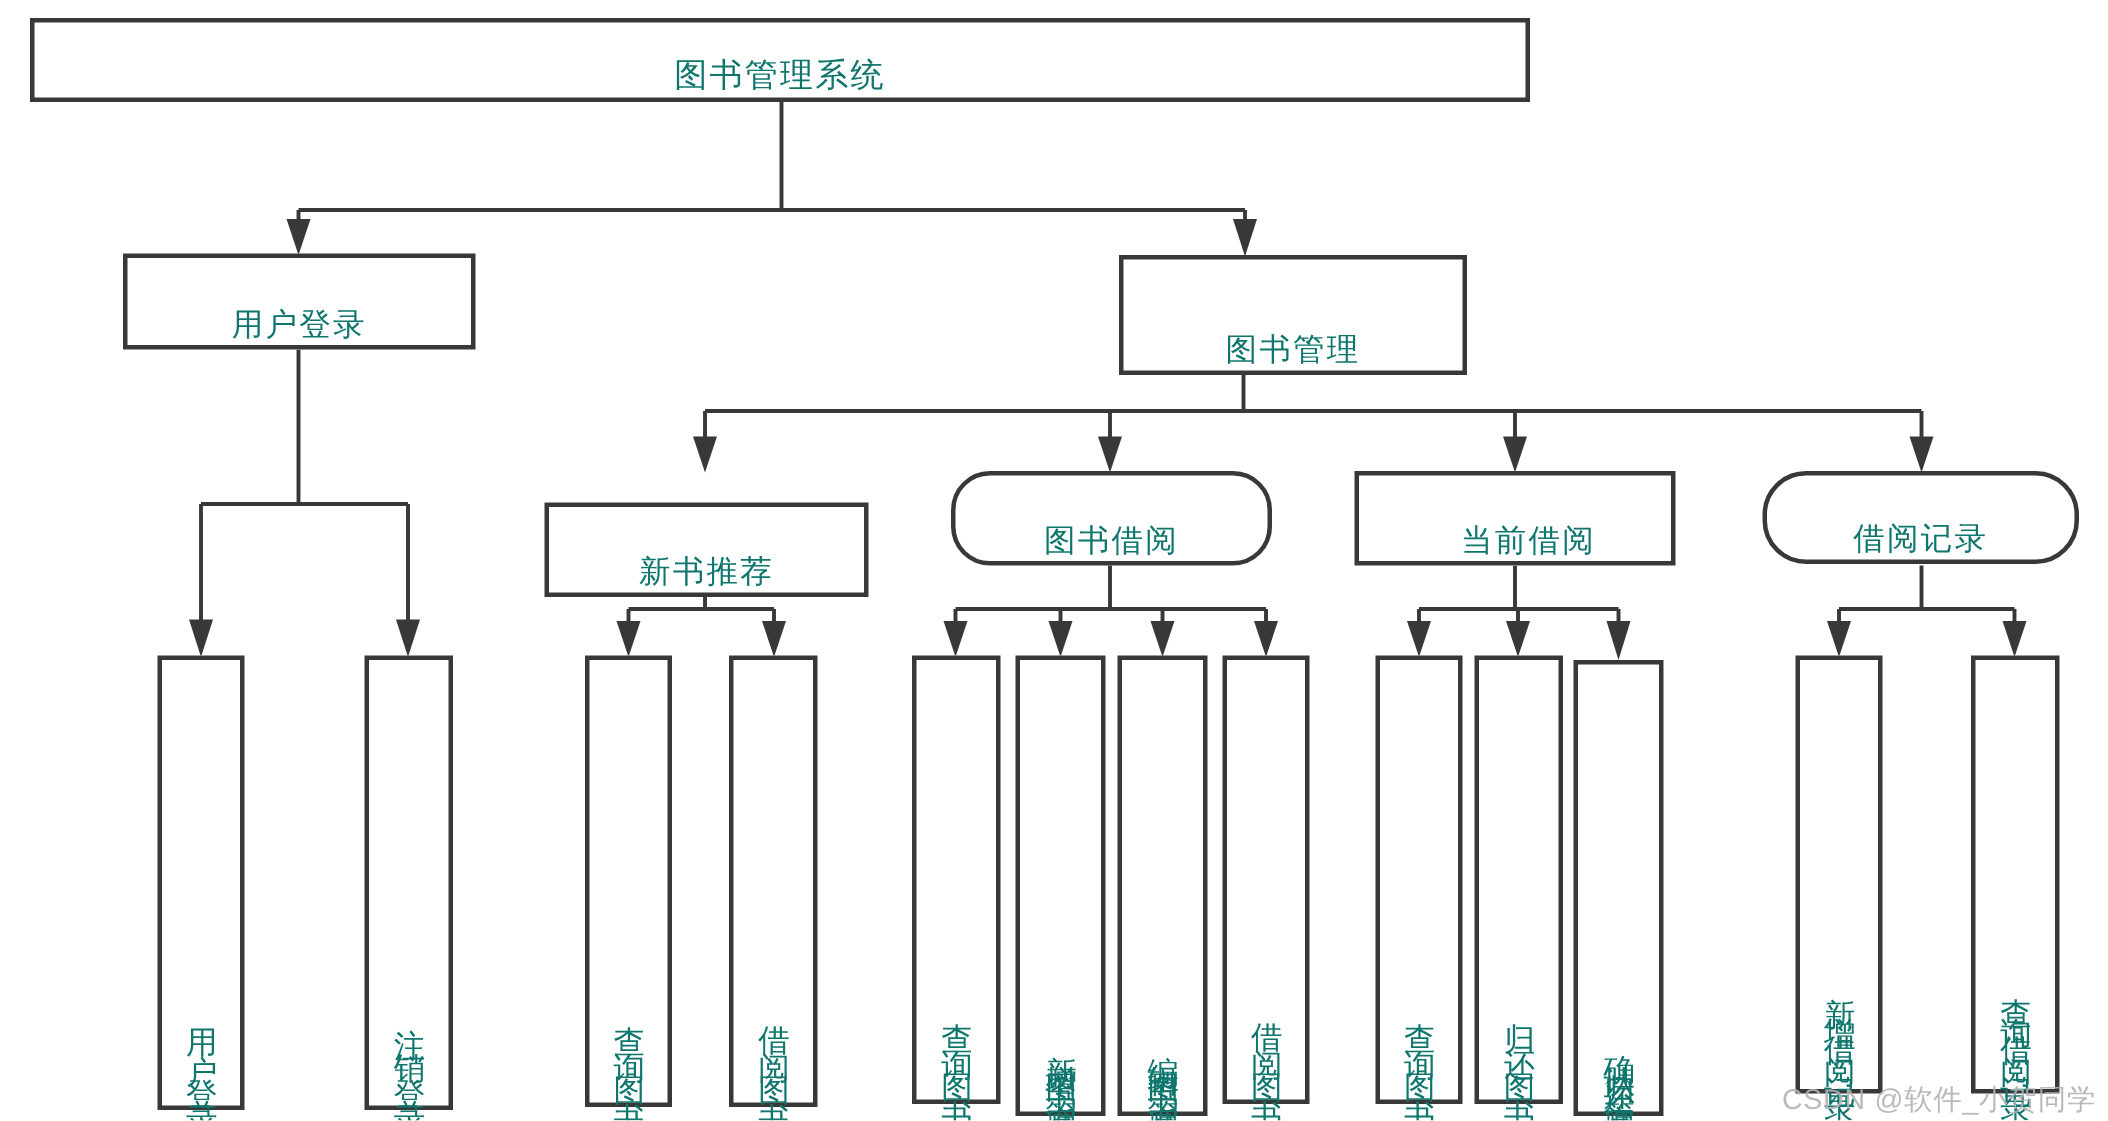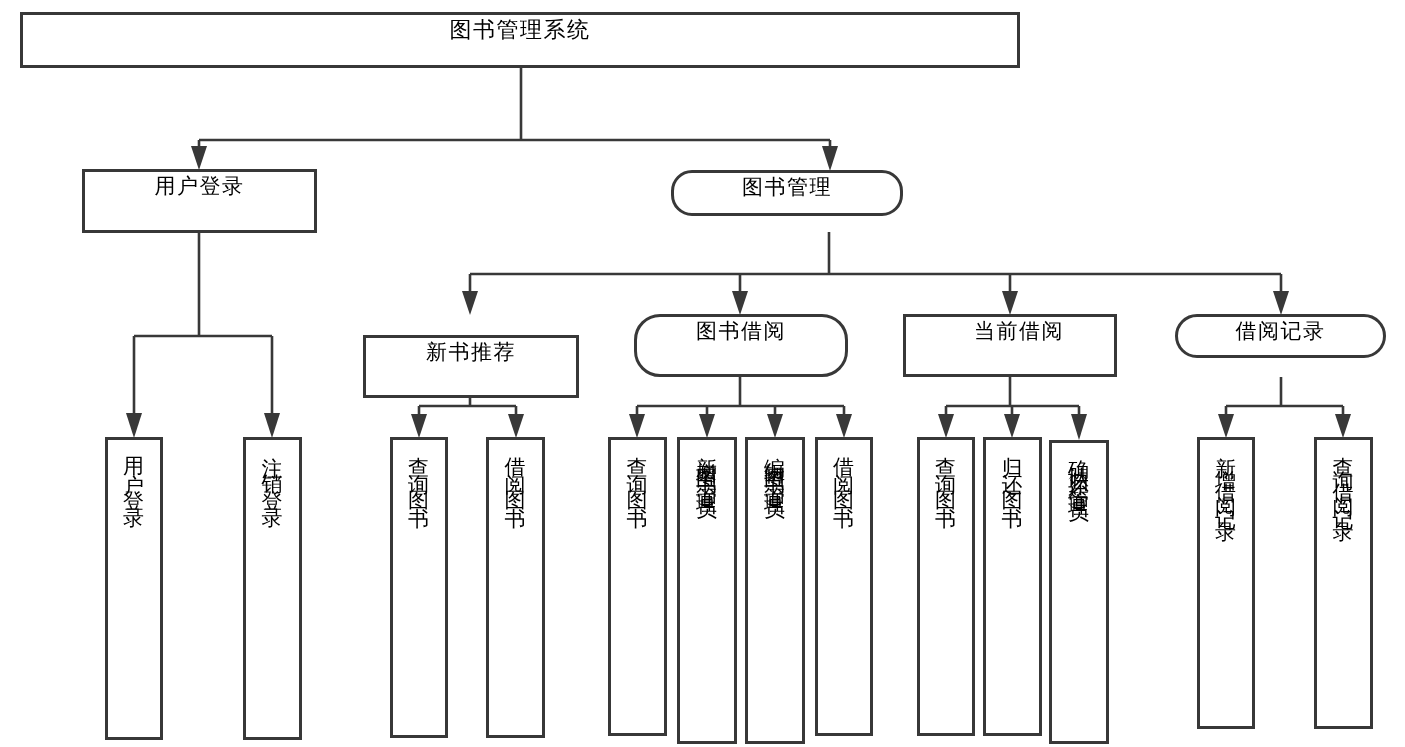--- a/index.html
+++ b/index.html
@@ -21,23 +21,23 @@
     width: 1405px;
     height: 747px;
     pointer-events: none;
   }
   .node {
     position: absolute;
     box-sizing: border-box;
     border: 3px solid #383838;
     background: #ffffff;
     display: flex;
-    align-items: flex-start;
+    align-items: flex-end;
     justify-content: center;
-    color: #000000;
+    color: #0f766e;
   }
   .h-node span {
     display: block;
     font-size: 21px;
     letter-spacing: 1.5px;
     white-space: nowrap;
   }
   .root-node span { font-size: 22px; }
   .v-node span {
     writing-mode: vertical-rl;
@@ -136,34 +136,34 @@
     </g>
   </svg>
 
   <div class="node h-node root-node" style="left:20px; top:12px; width:1000px; height:56px;">
     <span>图书管理系统</span>
   </div>
 
   <div class="node h-node" style="left:82px; top:169px; width:235px; height:64px;">
     <span>用户登录</span>
   </div>
-  <div class="node h-node" style="left:671px; top:170px; width:232px; height:46px;border-radius:21px;">
+  <div class="node h-node" style="left:746px; top:170px; width:232px; height:80px;">
     <span>图书管理</span>
   </div>
 
   <div class="node h-node" style="left:363px; top:314px; width:216px; height:63px; font-size:20px;margin-top:21px;">
     <span>新书推荐</span>
   </div>
   <div class="node h-node" style="left:634px; top:314px; width:214px; height:63px;border-radius:26px;">
     <span>图书借阅</span>
   </div>
   <div class="node h-node" style="left:903px; top:314px; width:214px; height:63px;padding-left:18px;">
     <span>当前借阅</span>
   </div>
-  <div class="node h-node" style="left:1175px; top:314px; width:211px; height:44px;border-radius:29px;">
+  <div class="node h-node" style="left:1175px; top:314px; width:211px; height:62px;border-radius:29px;">
     <span>借阅记录</span>
   </div>
 
   <div class="node v-node" style="left:105px; top:437px; width:58px; height:303px;">
     <span class="v-label" style="letter-spacing: 17px;">用户登录</span>
   </div>
   <div class="node v-node" style="left:243px; top:437px; width:59px; height:303px;">
     <span class="v-label" style="letter-spacing: 17px;">注销登录</span>
   </div>
 
@@ -197,14 +197,15 @@
     <span class="v-label" style="letter-spacing: 6px;">确认归还（管理员）</span>
   </div>
 
   <div class="node v-node" style="left:1197px; top:437px; width:58px; height:292px;">
     <span class="v-label" style="letter-spacing: 13px;">新增借阅记录</span>
   </div>
   <div class="node v-node" style="left:1314px; top:437px; width:59px; height:292px;">
     <span class="v-label" style="letter-spacing: 13px;">查询借阅记录</span>
   </div>
 
+  <div id="watermark">CSDN @软件_小贺同学</div>
 
 </div>
 
 </body></html>

